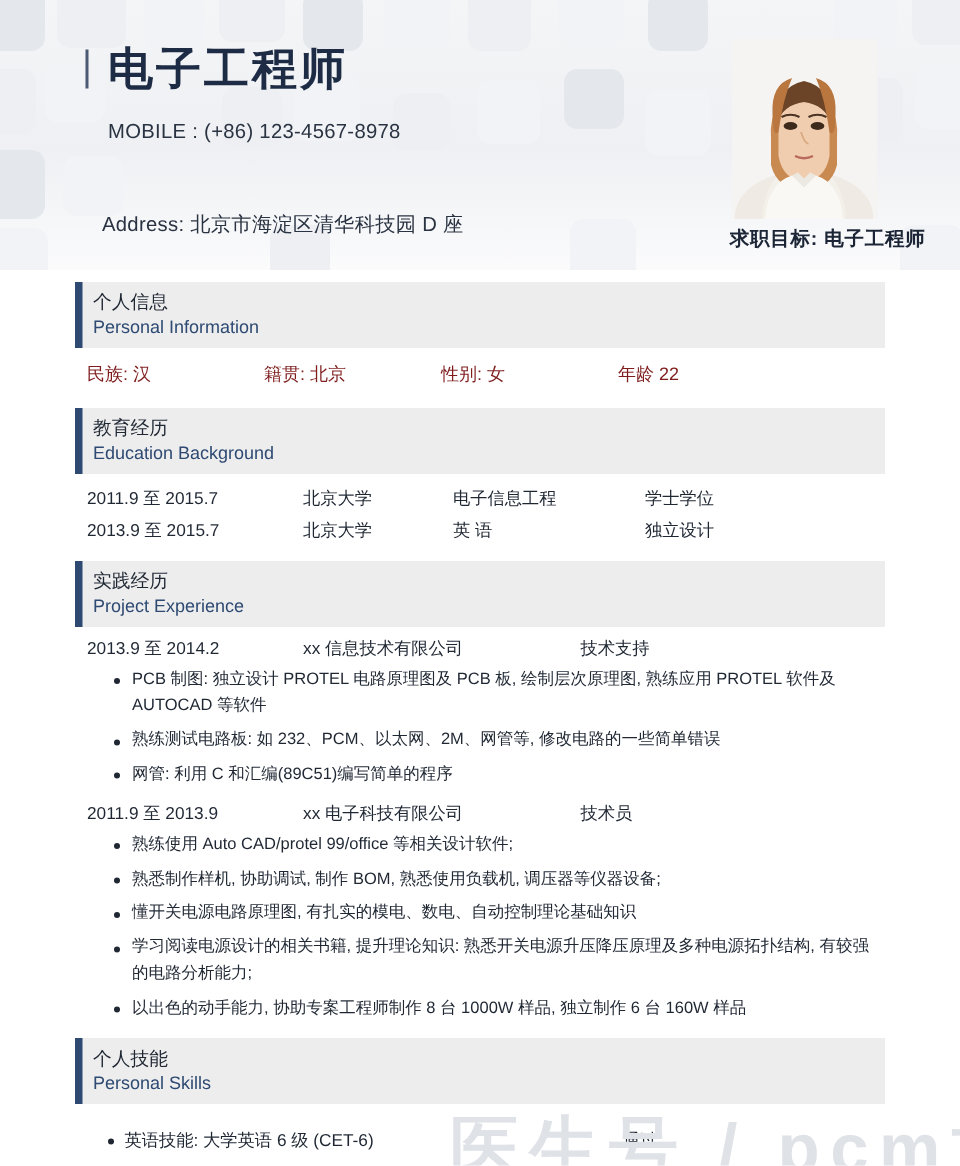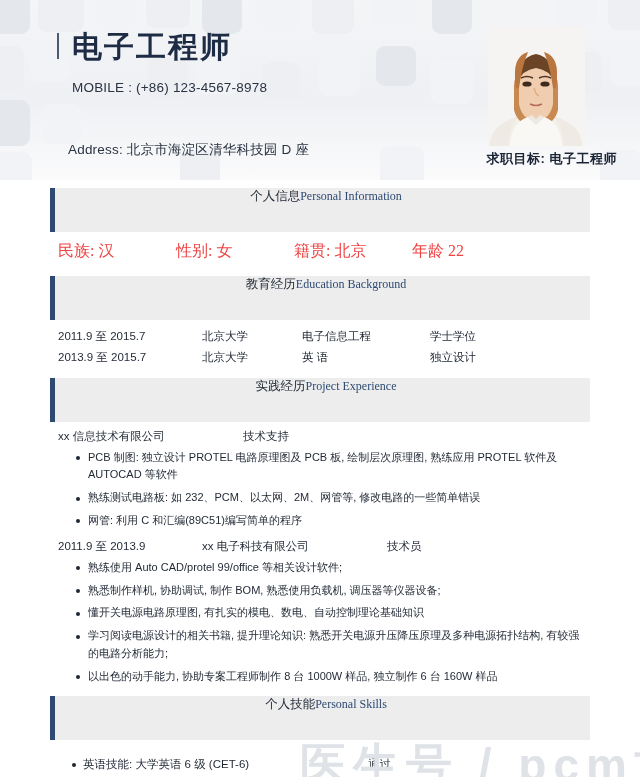--- a/index.html
+++ b/index.html
@@ -104,20 +104,21 @@
     background: #ffffff;
   }
 
   .section-head {
     position: relative;
     background: #ededee;
     height: 44px;
     margin-top: 8px;
     padding-left: 12px;
     display: flex;
+    flex-direction: column;
     justify-content: center;
   }
   .section-head::before {
     content: "";
     position: absolute;
     left: 0;
     top: 0;
     bottom: 0;
     width: 5px;
     background: #2e4a72;
@@ -125,29 +126,27 @@
   .sec-cn {
     font-size: 12.5px;
     color: #1f2733;
     line-height: 1.35;
     font-weight: normal;
   }
   .sec-en {
     font-size: 12px;
     color: #2e4a72;
     line-height: 1.35;
-    font-family: Liberation Serif, serif;
   }
 
   .info-row {
     display: flex;
-    font-size: 16px;
-    color: #ef4444;
+    font-size: 12px;
+    color: #7f1d1d;
     padding: 9px 0 6px 8px;
-    font-family: Liberation Serif, serif;
   }
   .info-cell { width: 118px; white-space: nowrap; }
 
   .edu-table { padding: 6px 0 2px 8px; }
   .edu-row {
     display: flex;
     font-size: 11.5px;
     color: #1f2733;
     padding: 3px 0;
     white-space: nowrap;
@@ -189,20 +188,21 @@
   }
 
   .skill-list { list-style: none; margin: 0; padding: 12px 0 0 22px; }
   .skill-item {
     position: relative;
     display: flex;
     font-size: 11.5px;
     color: #1f2733;
     padding: 4.5px 0;
     white-space: nowrap;
+    gap: 47px;
   }
   .skill-item::before {
     content: "";
     position: absolute;
     left: 0;
     top: 11px;
     width: 4px;
     height: 4px;
     border-radius: 50%;
     background: #1f2733;
@@ -292,22 +292,22 @@
 </div>
 
 <div class="sheet">
 
   <div class="section-head">
     <div class="sec-cn">个人信息</div>
     <div class="sec-en">Personal Information</div>
   </div>
   <div class="info-row">
     <div class="info-cell">民族: 汉</div>
+    <div class="info-cell">籍贯: 北京</div>
     <div class="info-cell">性别: 女</div>
-    <div class="info-cell">籍贯: 北京</div>
     <div class="info-cell">年龄 22</div>
   </div>
 
   <div class="section-head">
     <div class="sec-cn">教育经历</div>
     <div class="sec-en">Education Background</div>
   </div>
   <div class="edu-table">
     <div class="edu-row">
       <div class="edu-c0">2011.9 至 2015.7</div>
@@ -323,20 +323,21 @@
     </div>
   </div>
 
   <div class="section-head">
     <div class="sec-cn">实践经历</div>
     <div class="sec-en">Project Experience</div>
   </div>
 
   <div class="exp-entry">
     <div class="exp-head">
+      <div class="exp-c0">2013.9 至 2014.2</div>
       <div class="exp-c1">xx 信息技术有限公司</div>
       <div class="exp-c2">技术支持</div>
     </div>
     <ul class="bullets">
       <li>PCB 制图: 独立设计 PROTEL 电路原理图及 PCB 板, 绘制层次原理图, 熟练应用 PROTEL 软件及 AUTOCAD 等软件</li>
       <li>熟练测试电路板: 如 232、PCM、以太网、2M、网管等, 修改电路的一些简单错误</li>
       <li>网管: 利用 C 和汇编(89C51)编写简单的程序</li>
     </ul>
   </div>
 

